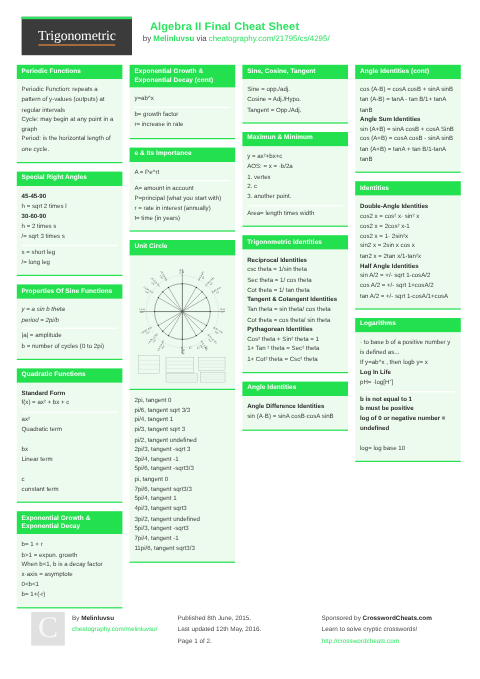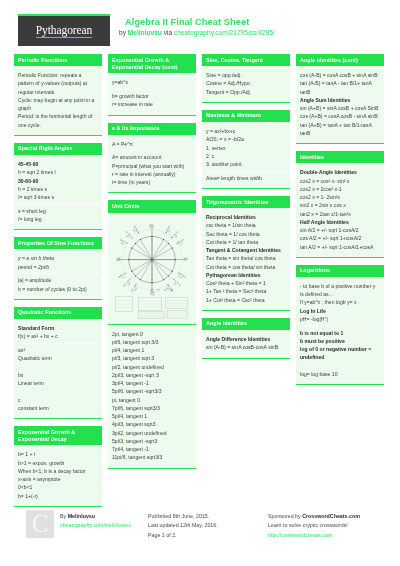--- a/index.html
+++ b/index.html
@@ -135,21 +135,21 @@
     text-align: center;
   }
 </style>
 </head>
 <body>
 
 <div class="page">
 
   <div class="header">
     <div class="logo-box">
-      <span class="logo-text">Pythagorean</span>
+      <span class="logo-text">Trigonometric</span>
     </div>
     <div class="head-title">Algebra II Final Cheat Sheet</div>
     <div class="head-sub"><span>by </span><b>Melinluvsu</b><span> via </span><a href="#">cheatography.com/21795/cs/4295/</a></div>
   </div>
 
   <div class="cols">
     <div class="col">
         <div class="card">
           <div class="card-title">Periodic Functions</div>
           <div class="card-body">

